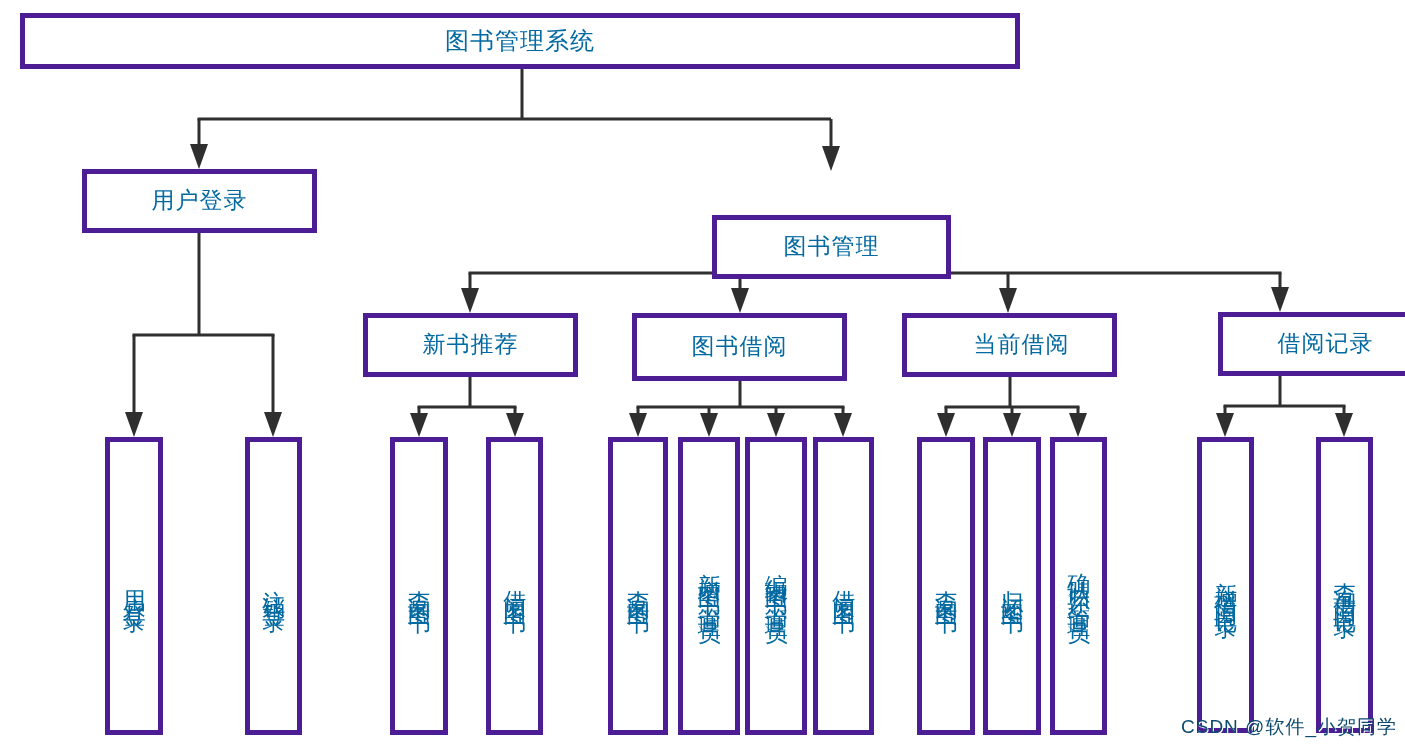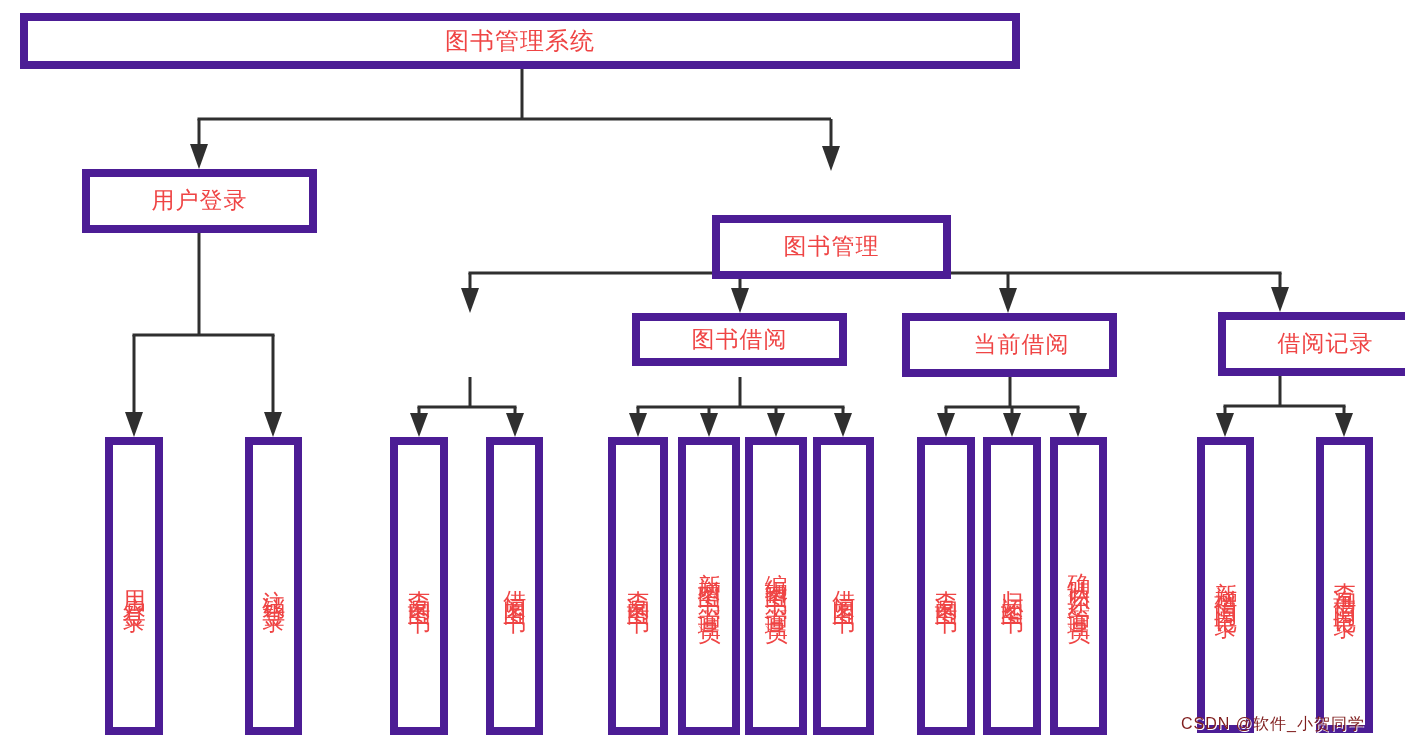--- a/index.html
+++ b/index.html
@@ -8,42 +8,42 @@
     width:1405px;height:747px;
     background:#ffffff;
     font-family:"Liberation Sans","DejaVu Sans",sans-serif;
     overflow:hidden;
   }
   #wires{position:absolute;left:0;top:0;z-index:1;}
   .node{
     position:absolute;z-index:2;
     box-sizing:border-box;
     background:#ffffff;
-    border:8px solid #4c1d95;
+    border:5px solid #4c1d95;
     display:flex;align-items:center;justify-content:center;
-    color:#ef4444;
+    color:#0369a1;
     font-size:23px;
     letter-spacing:1px;
     text-align:center;
     line-height:1.2;
   }
   .node.root{font-size:24px;}
   .vnode span{
     writing-mode:vertical-rl;
     text-orientation:mixed;
     letter-spacing:7px;
     font-size:23px;
     white-space:nowrap;
   }
   #watermark{
     position:absolute;z-index:3;
     left:1181px;top:714px;
-    font-size:16px;
+    font-size:19px;
     letter-spacing:1px;
-    color:#7f1d1d;
+    color:#0c4a6e;
     text-shadow:1px 1px 0 #ffffff;
     white-space:nowrap;
   }
 </style>
 </head>
 <body>
 
 <div id="stage">
 
   <svg id="wires" width="1405" height="747" viewBox="0 0 1405 747">
@@ -123,21 +123,24 @@
     <span>图书管理系统</span>
   </div>
 
   <div class="node" style="left:82px;top:169px;width:235px;height:64px;">
     <span>用户登录</span>
   </div>
   <div class="node" style="left:712px;top:171px;width:239px;height:64px;margin-top:44px;">
     <span>图书管理</span>
   </div>
 
-  <div class="node" style="left:632px;top:313px;width:215px;height:53px;">
+  <div class="node" style="left:363px;top:313px;width:215px;height:64px;">
+    <span>新书推荐</span>
+  </div>
+  <div class="node" style="left:632px;top:313px;width:215px;height:68px;">
     <span>图书借阅</span>
   </div>
   <div class="node" style="left:902px;top:313px;width:215px;height:64px;padding-left:24px;">
     <span>当前借阅</span>
   </div>
   <div class="node" style="left:1172px;top:312px;width:215px;height:64px;margin-left:46px;">
     <span>借阅记录</span>
   </div>
 
   <div class="node vnode" style="left:105px;top:437px;width:58px;height:298px;">

